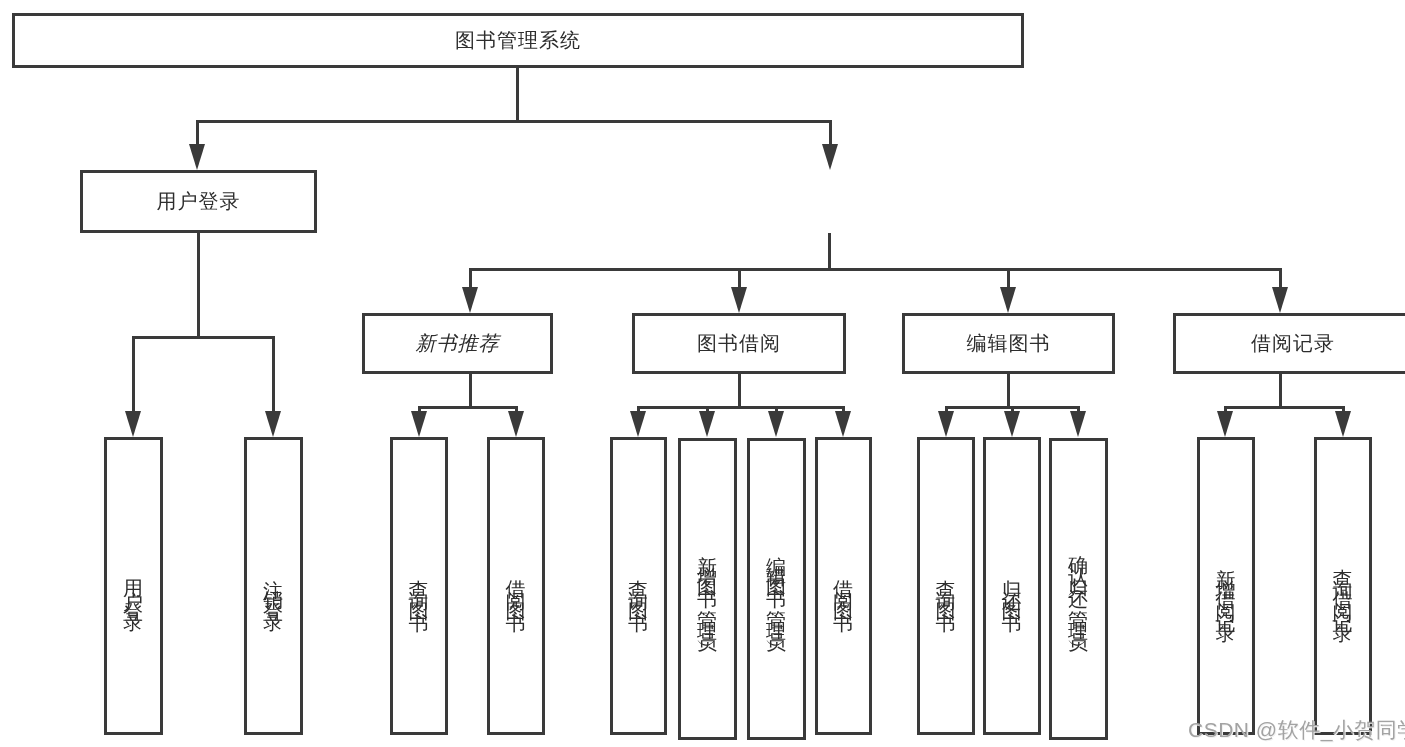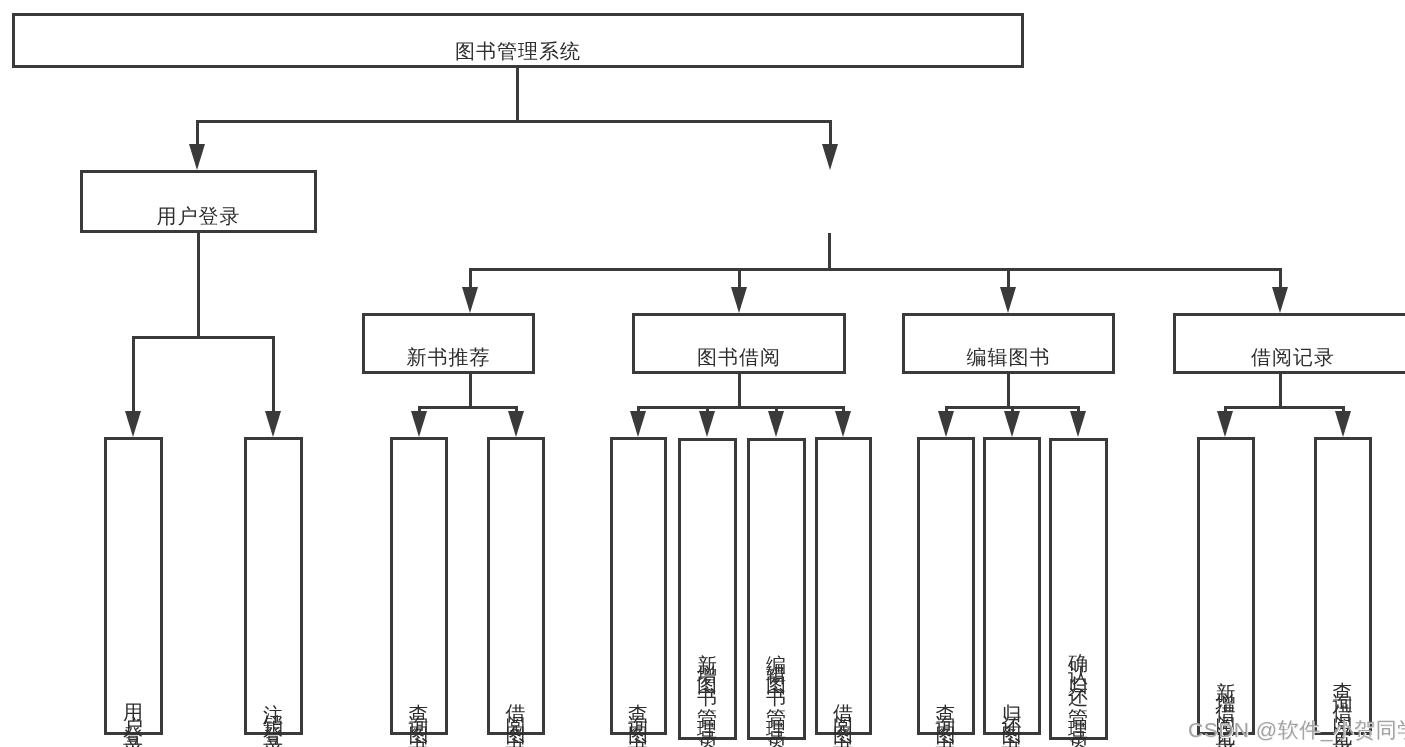--- a/index.html
+++ b/index.html
@@ -10,21 +10,21 @@
     background: #ffffff;
     overflow: hidden;
     font-family: "Liberation Sans", "DejaVu Sans", sans-serif;
   }
   .node {
     position: absolute;
     background: #ffffff;
     border: 3px solid #3a3a3a;
     box-sizing: border-box;
     display: flex;
-    align-items: flex-end;
+    align-items: center;
     justify-content: center;
     color: #2d2d2d;
     font-size: 20px;
     letter-spacing: 1px;
     z-index: 2;
   }
   .node.v span {
     writing-mode: vertical-rl;
     text-orientation: mixed;
     letter-spacing: 11px;
@@ -62,21 +62,21 @@
 <div id="canvas">
 
   <div class="node h" style="left:12px; top:13px; width:1012px; height:55px;">
     <span>图书管理系统</span>
   </div>
 
   <div class="node h" style="left:80px; top:170px; width:237px; height:63px;">
     <span>用户登录</span>
   </div>
 
-  <div class="node h" style="left:362px; top:313px; width:173px; height:61px;">
+  <div class="node h" style="left:362px; top:313px; width:191px; height:61px;font-style:italic;">
     <span>新书推荐</span>
   </div>
   <div class="node h" style="left:632px; top:313px; width:214px; height:61px;">
     <span>图书借阅</span>
   </div>
   <div class="node h" style="left:902px; top:313px; width:213px; height:61px;">
     <span>编辑图书</span>
   </div>
   <div class="node h" style="left:1173px; top:313px; width:240px; height:61px;">
     <span>借阅记录</span>

